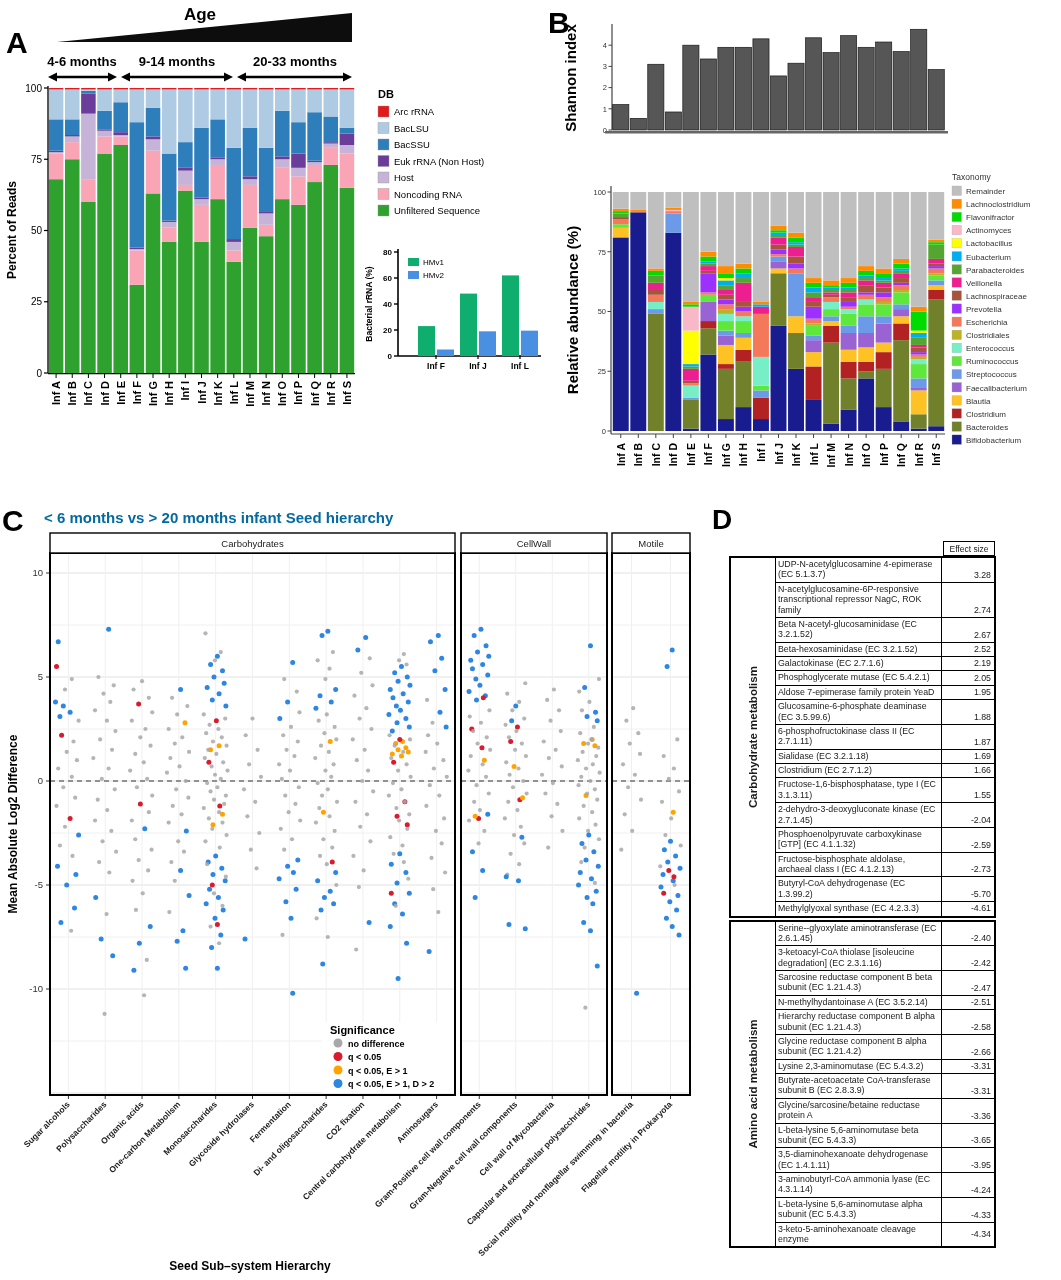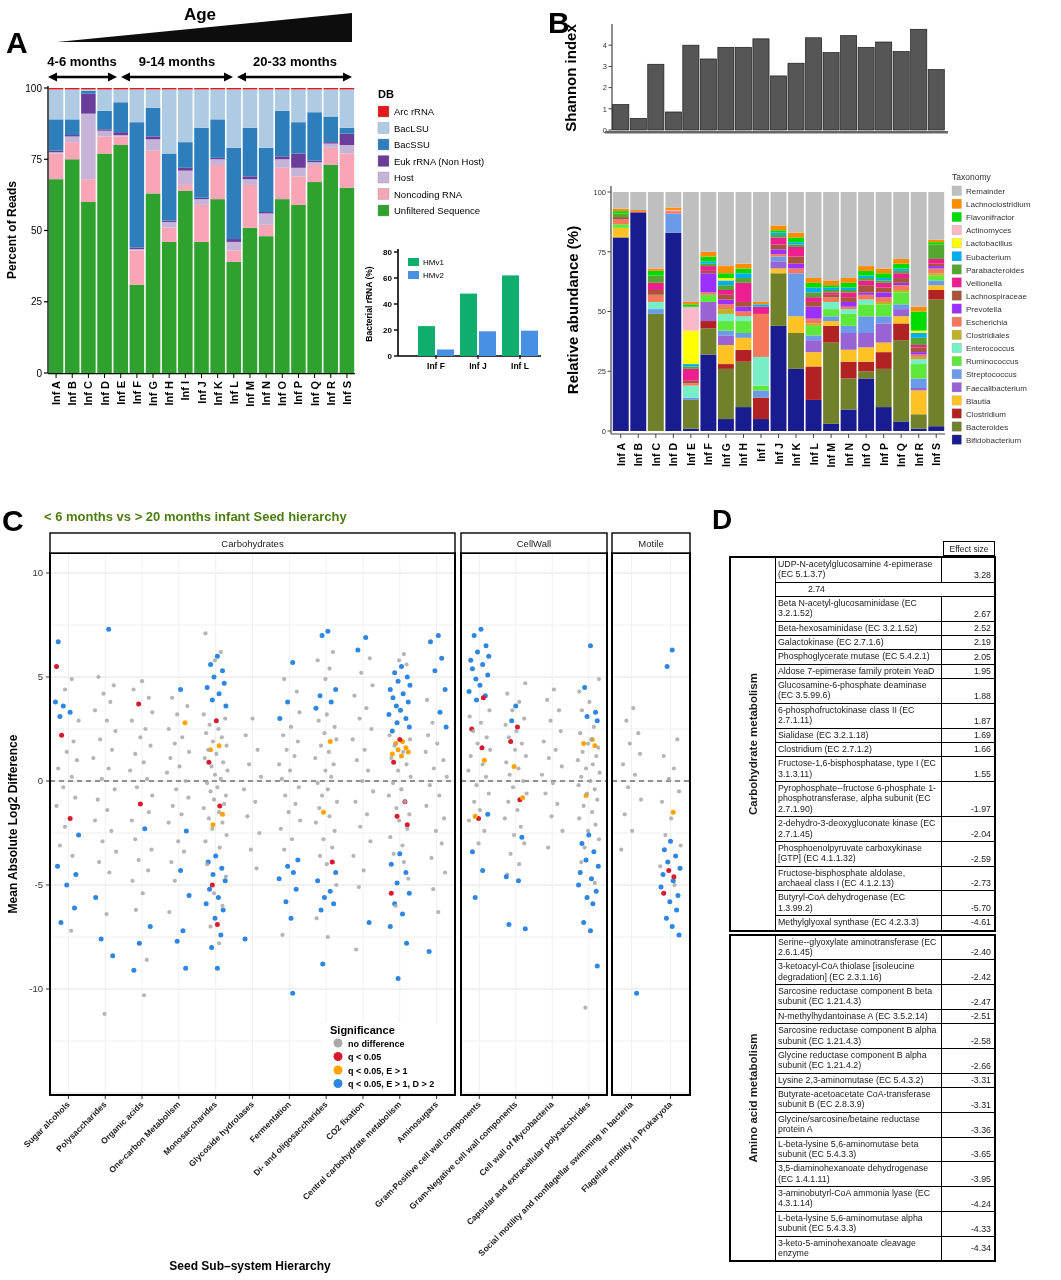--- a/index.html
+++ b/index.html
@@ -1,18 +1,18 @@
 <!DOCTYPE html>
 <html><head>
 <meta charset="utf-8">
 <style>
   html,body{margin:0;padding:0;background:#fff;}
   body{width:1061px;height:1280px;position:relative;font-family:"Liberation Sans",sans-serif;overflow:hidden;}
   .panel-label{position:absolute;font-weight:bold;font-size:30px;color:#000;}
-  #panelC-title{position:absolute;left:44px;top:509px;font-weight:bold;font-size:13px;color:#4d7c0f;}
+  #panelC-title{position:absolute;left:44px;top:509px;font-weight:bold;font-size:15px;color:#0369a1;}
   #fig-svg{position:absolute;left:0;top:0;}
   
   #panelD{position:absolute;left:710px;top:505px;width:340px;height:775px;font-size:8.8px;color:#1a1a1a;}
   #d-effect-header{position:absolute;left:233px;top:36px;width:50px;height:13px;border:1.5px solid #000;
      display:flex;align-items:center;justify-content:center;font-size:8.5px;background:#fff;}
   #d-table{position:absolute;left:19px;top:51px;width:267px;}
   .d-group{display:flex;border:2px solid #000;background:#fff;}
   .d-group + .d-group{margin-top:2px;}
   .d-grouplabel{width:44px;border-right:1px solid #000;display:flex;align-items:center;justify-content:center;}
   .d-grouplabel span{transform:rotate(-90deg);white-space:nowrap;font-weight:bold;font-size:11.5px;}
@@ -1372,20 +1372,21 @@
       <div class="d-group">
         <div class="d-grouplabel">
           <span>Carbohydrate metabolism</span>
         </div>
         <div class="d-rows">
           <div class="d-row">
             <div class="d-name">UDP-N-acetylglucosamine 4-epimerase (EC 5.1.3.7)</div>
             <div class="d-val">3.28</div>
           </div>
           <div class="d-row">
+            <div class="d-name">N-acetylglucosamine-6P-responsive transcriptional repressor NagC, ROK family</div>
             <div class="d-val">2.74</div>
           </div>
           <div class="d-row">
             <div class="d-name">Beta N-acetyl-glucosaminidase (EC 3.2.1.52)</div>
             <div class="d-val">2.67</div>
           </div>
           <div class="d-row">
             <div class="d-name">Beta-hexosaminidase (EC 3.2.1.52)</div>
             <div class="d-val">2.52</div>
           </div>
@@ -1413,24 +1414,20 @@
             <div class="d-name">Sialidase (EC 3.2.1.18)</div>
             <div class="d-val">1.69</div>
           </div>
           <div class="d-row">
             <div class="d-name">Clostridium (EC 2.7.1.2)</div>
             <div class="d-val">1.66</div>
           </div>
           <div class="d-row">
             <div class="d-name">Fructose-1,6-bisphosphatase, type I (EC 3.1.3.11)</div>
             <div class="d-val">1.55</div>
-          </div>
-          <div class="d-row">
-            <div class="d-name">Pyrophosphate--fructose 6-phosphate 1-phosphotransferase, alpha subunit (EC 2.7.1.90)</div>
-            <div class="d-val">-1.97</div>
           </div>
           <div class="d-row">
             <div class="d-name">2-dehydro-3-deoxygluconate kinase (EC 2.7.1.45)</div>
             <div class="d-val">-2.04</div>
           </div>
           <div class="d-row">
             <div class="d-name">Phosphoenolpyruvate carboxykinase [GTP] (EC 4.1.1.32)</div>
             <div class="d-val">-2.59</div>
           </div>
           <div class="d-row">
@@ -1462,21 +1459,21 @@
           </div>
           <div class="d-row">
             <div class="d-name">Sarcosine reductase component B beta subunit (EC 1.21.4.3)</div>
             <div class="d-val">-2.47</div>
           </div>
           <div class="d-row">
             <div class="d-name">N-methylhydantoinase A (EC 3.5.2.14)</div>
             <div class="d-val">-2.51</div>
           </div>
           <div class="d-row">
-            <div class="d-name">Sarcosine reductase component B alpha subunit (EC 1.21.4.3)</div>
+            <div class="d-name">Hierarchy reductase component B alpha subunit (EC 1.21.4.3)</div>
             <div class="d-val">-2.58</div>
           </div>
           <div class="d-row">
             <div class="d-name">Glycine reductase component B alpha subunit (EC 1.21.4.2)</div>
             <div class="d-val">-2.66</div>
           </div>
           <div class="d-row">
             <div class="d-name">Lysine 2,3-aminomutase (EC 5.4.3.2)</div>
             <div class="d-val">-3.31</div>
           </div>

